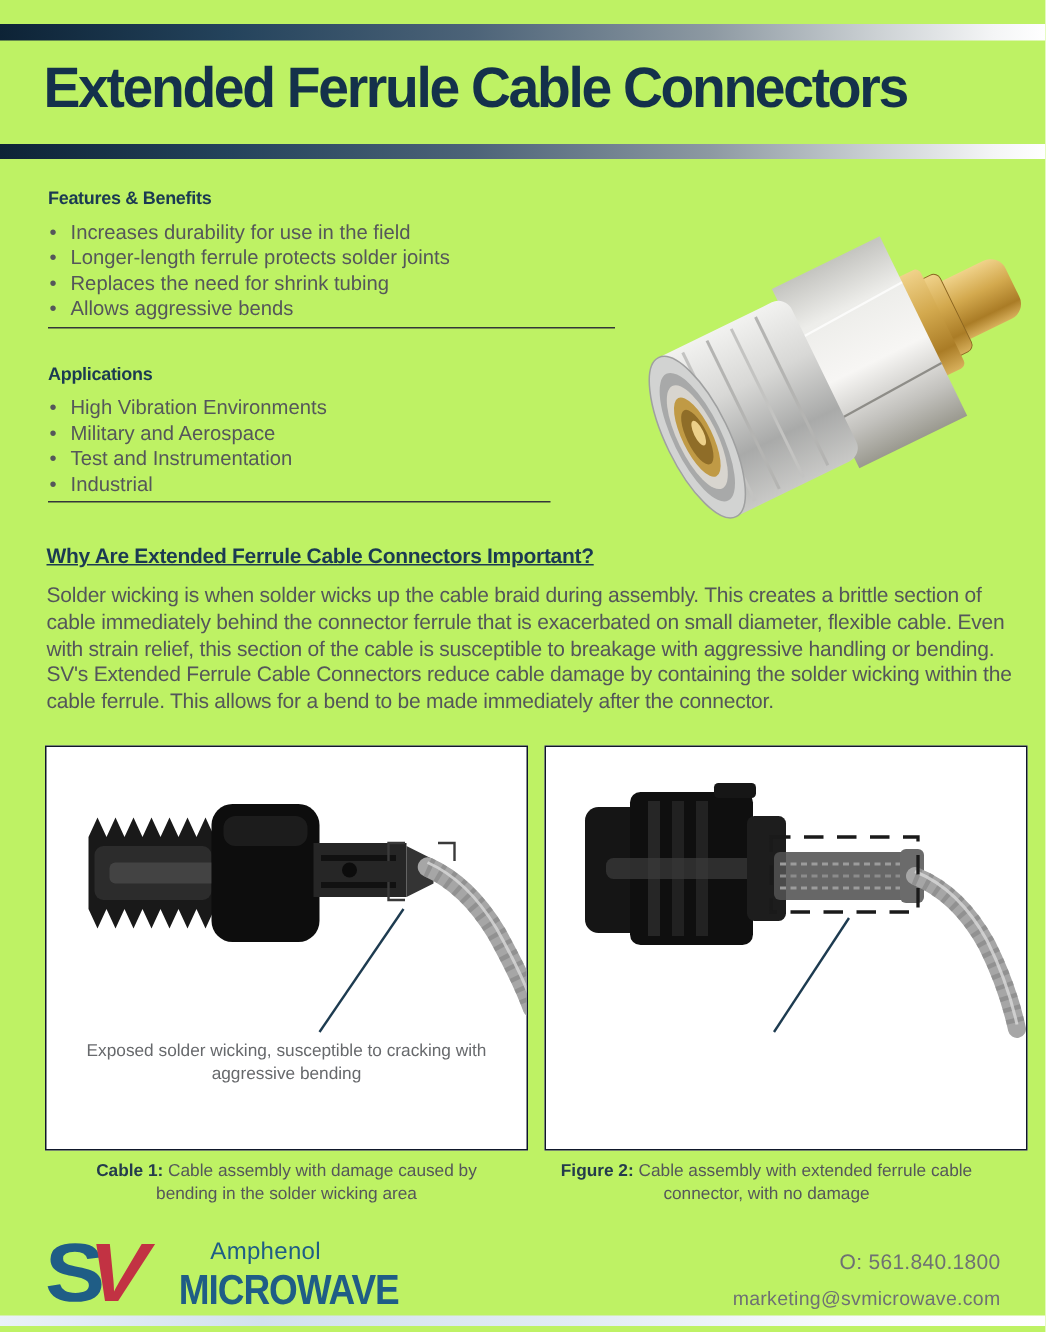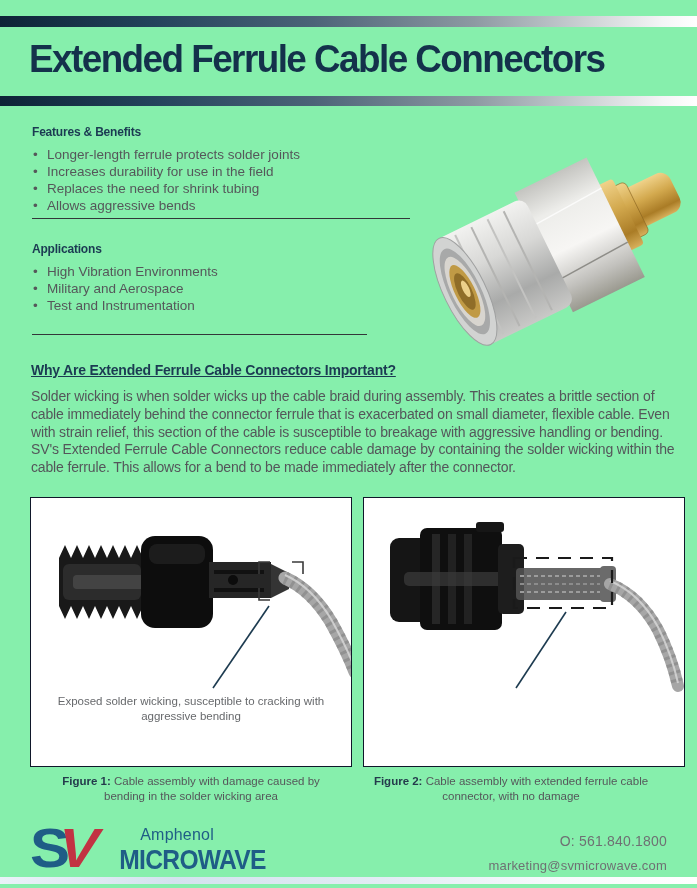--- a/index.html
+++ b/index.html
@@ -1,19 +1,19 @@
 <!DOCTYPE html>
 <html><head>
 <meta charset="utf-8">
 <style>
   * { margin:0; padding:0; box-sizing:border-box; }
   html,body { background:#ffffff; }
   body { font-family:"Liberation Sans", sans-serif; }
   .page {
-    position:relative; width:697px; height:888px; background:#86efac;
+    position:relative; width:697px; height:888px; background:#bef264;
     overflow:hidden; margin:0 auto;
   }
   
   .bar {
     position:absolute; left:0; width:697px; height:11px;
     background:linear-gradient(90deg,#0d2336 0%,#24435c 22%,#4c6378 45%,#8d99a2 68%,#ccd1d4 84%,#f4f5f6 95%,#ffffff 100%);
   }
   .bar.top1 { top:16px; }
   .bar.top2 { top:96px; height:10px; }
   .bar.bottom {
@@ -104,32 +104,33 @@
 <div class="page">
 
   <div class="bar top1"></div>
 
   <h1 class="page-title">Extended Ferrule Cable Connectors</h1>
 
   <div class="bar top2"></div>
 
   <h2 class="section-heading h-features">Features &amp; Benefits</h2>
   <ul class="bullets list-features">
+    <li>Increases durability for use in the field</li>
     <li>Longer-length ferrule protects solder joints</li>
-    <li>Increases durability for use in the field</li>
     <li>Replaces the need for shrink tubing</li>
     <li>Allows aggressive bends</li>
   </ul>
   <div class="divider div-1"></div>
 
   <h2 class="section-heading h-applications">Applications</h2>
   <ul class="bullets list-applications">
     <li>High Vibration Environments</li>
     <li>Military and Aerospace</li>
     <li>Test and Instrumentation</li>
+    <li>Industrial</li>
   </ul>
   <div class="divider div-2"></div>
 
   <svg class="connector-photo" width="300" height="240" viewBox="0 0 300 240">
     <defs>
       <linearGradient id="silv" x1="0" y1="0" x2="0" y2="1">
         <stop offset="0" stop-color="#f2f2f0"></stop>
           <stop offset="0.35" stop-color="#d8d8d6"></stop>
         <stop offset="0.7" stop-color="#a9aaa9"></stop>
           <stop offset="1" stop-color="#c9c9c7"></stop>
@@ -217,21 +218,21 @@
         <rect x="236" y="68" width="16" height="36" rx="4" fill="#6b6b6b"></rect>
         <path d="M246,86 C266,94 282,110 294,132 C304,152 310,170 314,188" fill="none" stroke="#a6a6a6" stroke-width="12" stroke-linecap="round"></path>
         <path d="M246,86 C266,94 282,110 294,132 C304,152 310,170 314,188" fill="none" stroke="#7f7f7f" stroke-width="12" stroke-dasharray="3 5" opacity="0.55"></path>
         <path d="M246,83 C266,91 282,107 294,129 C304,149 310,167 314,185" fill="none" stroke="#d9d9d9" stroke-width="2" opacity="0.8"></path>
       </g>
       <rect x="150" y="60" width="98" height="50" fill="none" stroke="#1a1a1a" stroke-width="2.2" stroke-dasharray="13 9"></rect>
       <line x1="202" y1="114" x2="152" y2="190" stroke="#1d3b50" stroke-width="1.6"></line>
     </svg>
   </div>
 
-  <p class="fig-caption left"><span class="fig-label">Figure 1:</span>
+  <p class="fig-caption left"><span class="fig-label">Cable 1:</span>
     <span>Cable assembly with damage caused by bending in the solder wicking area</span></p>
   <p class="fig-caption right"><span class="fig-label">Figure 2:</span>
     <span>Cable assembly with extended ferrule cable connector, with no damage</span></p>
 
   <div class="footer-logo">
     <div class="sv-mark">
       <span class="sv-s">S</span>
       <span class="sv-v">V</span>
     </div>
     <div class="wordmark">

